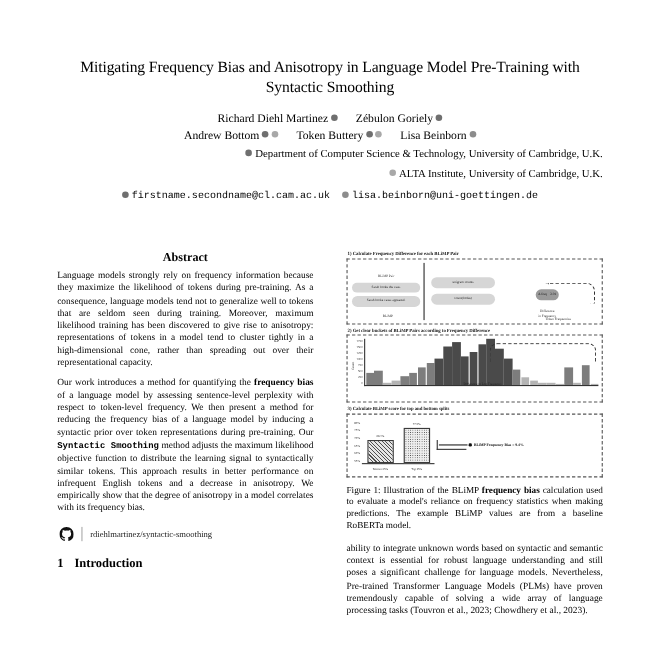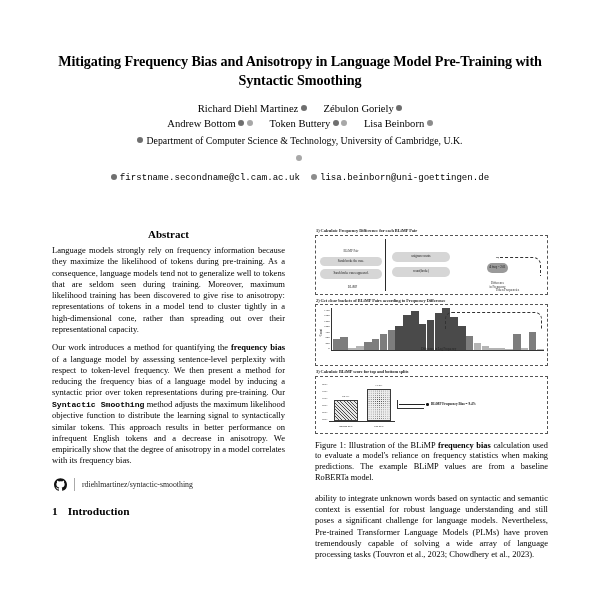--- a/index.html
+++ b/index.html
@@ -22,21 +22,21 @@
     box-sizing: border-box;
   }
 
   
   .title-block {
     padding: 52px 52px 0 52px;
     text-align: center;
   }
   .paper-title {
     font-size: 14.2px;
-    font-weight: bold;
+    font-weight: normal;
     line-height: 1.35;
     letter-spacing: -0.1px;
     margin: 0 0 11px 0;
   }
   .authors-line {
     font-size: 10.6px;
     font-weight: normal;
     line-height: 1.42;
     margin: 0;
     white-space: nowrap;
@@ -57,20 +57,21 @@
   }
   .m-dark { background: #6f6f6f; }
   .m-mid  { background: #a8a8a8; }
   .m-lite { background: #8c8c8c; }
 
   .affil-line {
     font-size: 9.8px;
     line-height: 1.48;
     margin: 3px 0 0 0;
     white-space: nowrap;
+    text-align: right;
   }
   .affil-line .aff-mark {
     margin-left: 0;
     margin-right: 3px;
   }
   .email-line {
     font-family: "Liberation Mono", monospace;
     font-size: 9.1px;
     line-height: 1.5;
     margin-top: 5px;
@@ -441,21 +442,21 @@
       </span>
       <span class="author">
         <span>Lisa Beinborn</span><span class="aff-mark m-lite"></span>
       </span>
     </div>
 
     <div class="affil-line">
       <span class="aff-mark m-dark"></span><span>Department of Computer Science &amp; Technology, University of Cambridge, U.K.</span>
     </div>
     <div class="affil-line">
-      <span class="aff-mark m-mid"></span>
+      <span class="aff-mark m-mid"></span><span>ALTA Institute, University of Cambridge, U.K.</span>
     </div>
 
     <div class="email-line">
       <span class="aff-mark m-dark"></span><span>firstname.secondname@cl.cam.ac.uk</span><span class="email-sep"></span><span class="aff-mark m-lite"></span><span>lisa.beinborn@uni-goettingen.de</span>
     </div>
   </div>
 
   <div class="columns">
 
     <div class="col">

